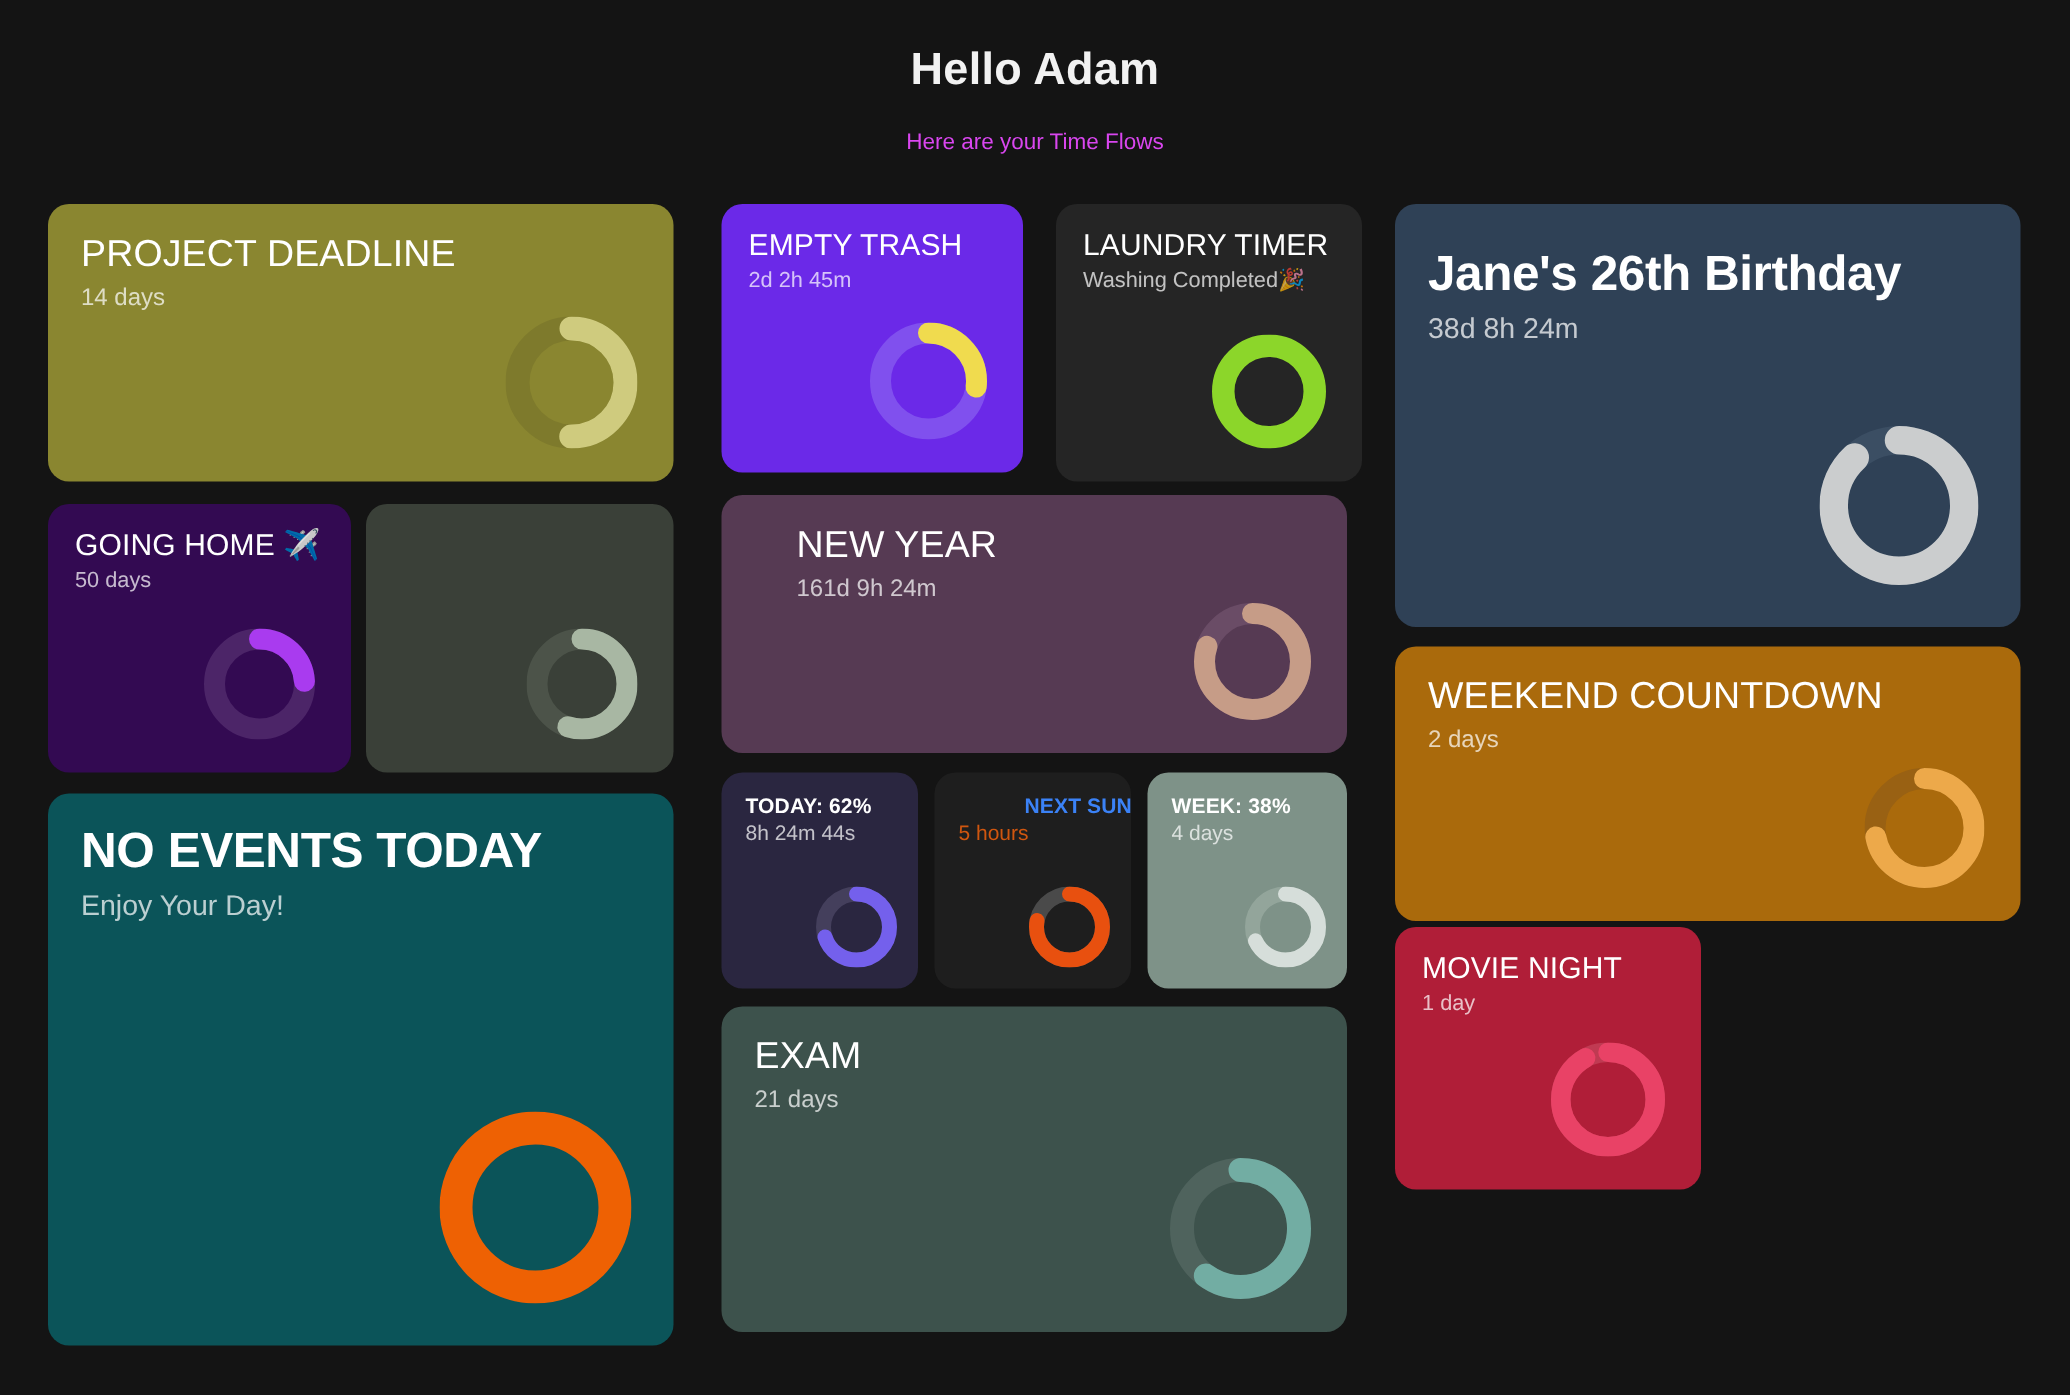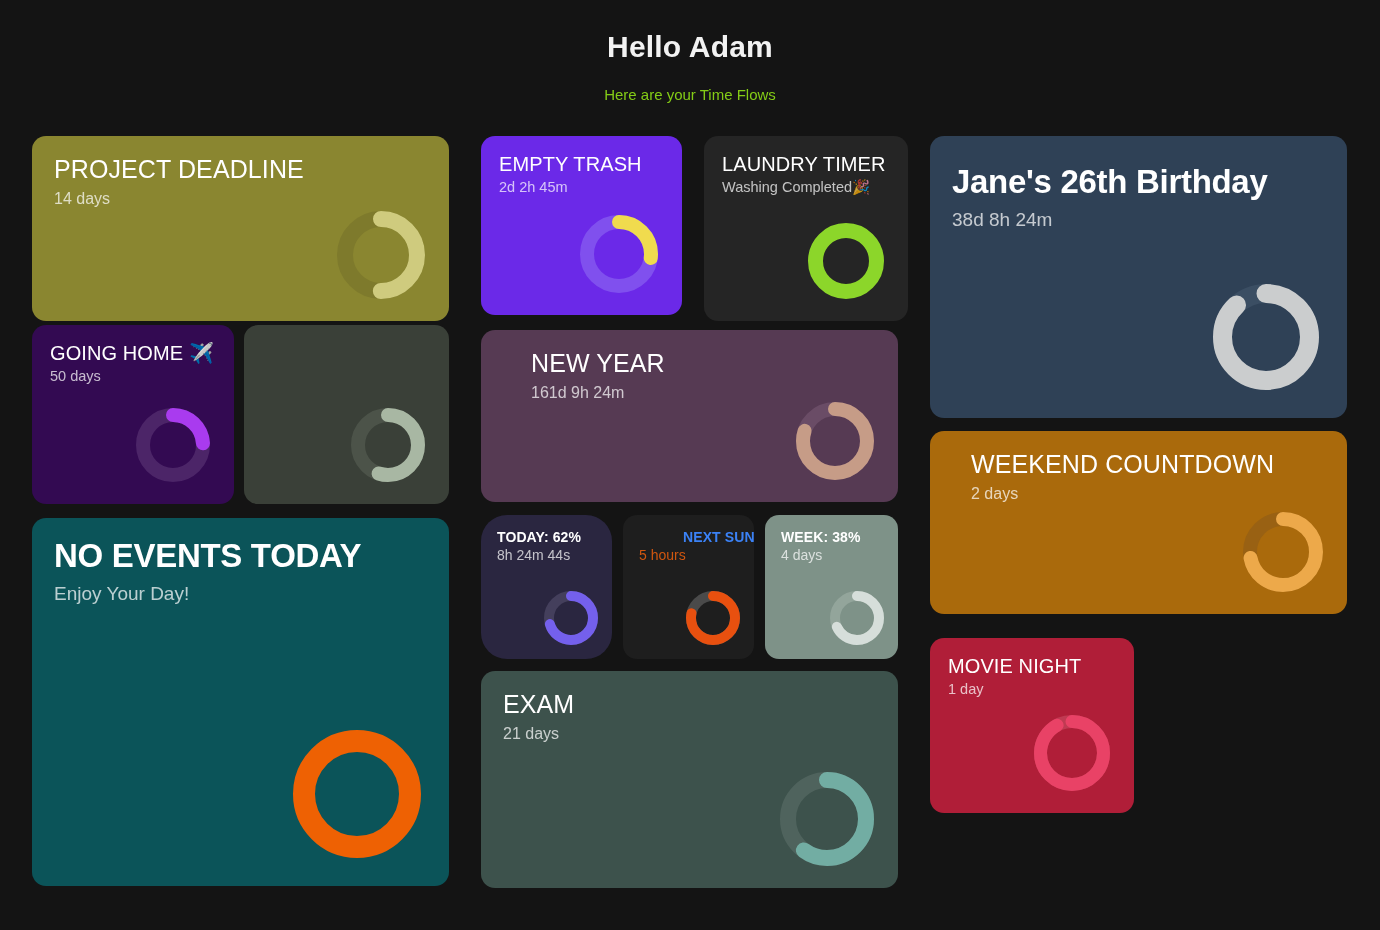--- a/index.html
+++ b/index.html
@@ -10,21 +10,21 @@
     overflow: hidden;
   }
   .page { width: 1380px; height: 930px; position: relative; }
 
   .header { text-align: center; padding-top: 28px; }
   .greeting {
     font-size: 30px; font-weight: bold; color: #f2f2f2;
     letter-spacing: 0.2px; line-height: 38px;
   }
   .subtitle {
-    font-size: 15px; color: #84cc16; margin-top: 19px; line-height: 20px;
+    font-size: 15px; color: #d946ef; margin-top: 19px; line-height: 20px;
   }
 
   .grid {
     position: absolute;
     left: 32px; top: 136px;
     width: 1316px; height: 752px;
     display: grid;
     grid-template-columns: 417px 417px 417px;
     column-gap: 32px;
   }
@@ -86,21 +86,21 @@
         <div class="card-pad">
           <div class="ctitle">PROJECT DEADLINE</div>
           <div class="csub">14 days</div>
         </div>
       <svg width="88" height="88" viewBox="0 0 88 88" class="ring" style="right: 24px; bottom: 22px;">
             <circle cx="44" cy="44" r="36" fill="none" stroke="#7E7A2C" stroke-width="16"></circle>
             <circle cx="44" cy="44" r="36" fill="none" stroke="#CFCB7E" stroke-width="16" stroke-linecap="round" stroke-dasharray="113.09733552923255 226.1946710584651" transform="rotate(-90 44 44)"></circle>
           </svg>
         </div>
 
-      <div class="grid-row" style="margin-top:4px; gap:10px;">
+      <div class="grid-row" style="margin-top:15px; gap:10px;">
         <div class="card t-md" id="c-going-home" style="height: 179px; width: 202px; background: rgb(51, 10, 82);">
           <div class="card-pad">
             <div class="ctitle">GOING HOME ✈️</div>
             <div class="csub">50 days</div>
           </div>
         <svg width="74" height="74" viewBox="0 0 74 74" class="ring" style="right: 24px; bottom: 22px;">
               <circle cx="37" cy="37" r="30" fill="none" stroke="#4C2568" stroke-width="14"></circle>
               <circle cx="37" cy="37" r="30" fill="none" stroke="#A93BEF" stroke-width="14" stroke-linecap="round" stroke-dasharray="45.238934211693014 188.49555921538757" transform="rotate(-90 37 37)"></circle>
             </svg>
           </div>
@@ -151,21 +151,21 @@
           <div class="ctitle">NEW YEAR</div>
           <div class="csub">161d 9h 24m</div>
         </div>
       <svg width="78" height="78" viewBox="0 0 78 78" class="ring" style="right: 24px; bottom: 22px;">
             <circle cx="39" cy="39" r="32" fill="none" stroke="#6A4C66" stroke-width="14"></circle>
             <circle cx="39" cy="39" r="32" fill="none" stroke="#C69C87" stroke-width="14" stroke-linecap="round" stroke-dasharray="160.8495438637974 201.06192982974676" transform="rotate(-90 39 39)"></circle>
           </svg>
         </div>
 
       <div class="grid-row" style="gap:11px; margin-top:13px;">
-        <div class="card t-sm" id="c-today" style="height: 144px; width: 131px; background: rgb(42, 38, 64); border-radius: 26px;">
+        <div class="card t-sm" id="c-today" style="height: 144px; width: 131px; background: rgb(42, 38, 64);">
           <div class="card-pad">
             <div class="ctitle">TODAY: 62%</div>
             <div class="csub">8h 24m 44s</div>
           </div>
         <svg width="54" height="54" viewBox="0 0 54 54" class="ring" style="right: 14px; bottom: 14px;">
               <circle cx="27" cy="27" r="22" fill="none" stroke="#443F5C" stroke-width="10"></circle>
               <circle cx="27" cy="27" r="22" fill="none" stroke="#7460EC" stroke-width="10" stroke-linecap="round" stroke-dasharray="96.7610537305656 138.23007675795088" transform="rotate(-90 27 27)"></circle>
             </svg>
           </div>
         <div class="card t-sm" id="c-next-sunset" style="height: 144px; width: 131px; background: rgb(30, 30, 30);">
@@ -207,32 +207,32 @@
         <div class="card-pad" style="padding-top:28px;">
           <div class="ctitle">Jane's 26th Birthday</div>
           <div class="csub">38d 8h 24m</div>
         </div>
       <svg width="106" height="106" viewBox="0 0 106 106" class="ring" style="right: 28px; bottom: 28px;">
             <circle cx="53" cy="53" r="43.5" fill="none" stroke="#3B4E63" stroke-width="19"></circle>
             <circle cx="53" cy="53" r="43.5" fill="none" stroke="#CBCDCE" stroke-width="19" stroke-linecap="round" stroke-dasharray="240.52033355883455 273.318560862312" transform="rotate(-90 53 53)"></circle>
           </svg>
         </div>
 
-      <div class="card t-lg" id="c-weekend-countdown" style="height: 183px; margin-top: 13px; background: rgb(170, 106, 12); padding-left: 19px;">
+      <div class="card t-lg" id="c-weekend-countdown" style="height: 183px; margin-top: 13px; background: rgb(170, 106, 12);">
         <div class="card-pad">
           <div class="ctitle">WEEKEND COUNTDOWN</div>
           <div class="csub">2 days</div>
         </div>
       <svg width="80" height="80" viewBox="0 0 80 80" class="ring" style="right: 24px; bottom: 22px;">
             <circle cx="40" cy="40" r="33" fill="none" stroke="#996113" stroke-width="14"></circle>
             <circle cx="40" cy="40" r="33" fill="none" stroke="#EDA94A" stroke-width="14" stroke-linecap="round" stroke-dasharray="149.28848289858698 207.34511513692635" transform="rotate(-90 40 40)"></circle>
           </svg>
         </div>
 
-      <div class="grid-row" style="gap:9px; margin-top:24px;">
+      <div class="grid-row" style="gap:9px; margin-top:4px;">
         <div class="card t-md" id="c-movie-night" style="height: 175px; width: 204px; background: rgb(176, 30, 56);">
           <div class="card-pad">
             <div class="ctitle">MOVIE NIGHT</div>
             <div class="csub">1 day</div>
           </div>
         <svg width="76" height="76" viewBox="0 0 76 76" class="ring" style="right: 24px; bottom: 22px;">
               <circle cx="38" cy="38" r="31.5" fill="none" stroke="#C03A52" stroke-width="13"></circle>
               <circle cx="38" cy="38" r="31.5" fill="none" stroke="#E94266" stroke-width="13" stroke-linecap="round" stroke-dasharray="182.08671020206444 197.92033717615698" transform="rotate(-90 38 38)"></circle>
             </svg>
           </div>

